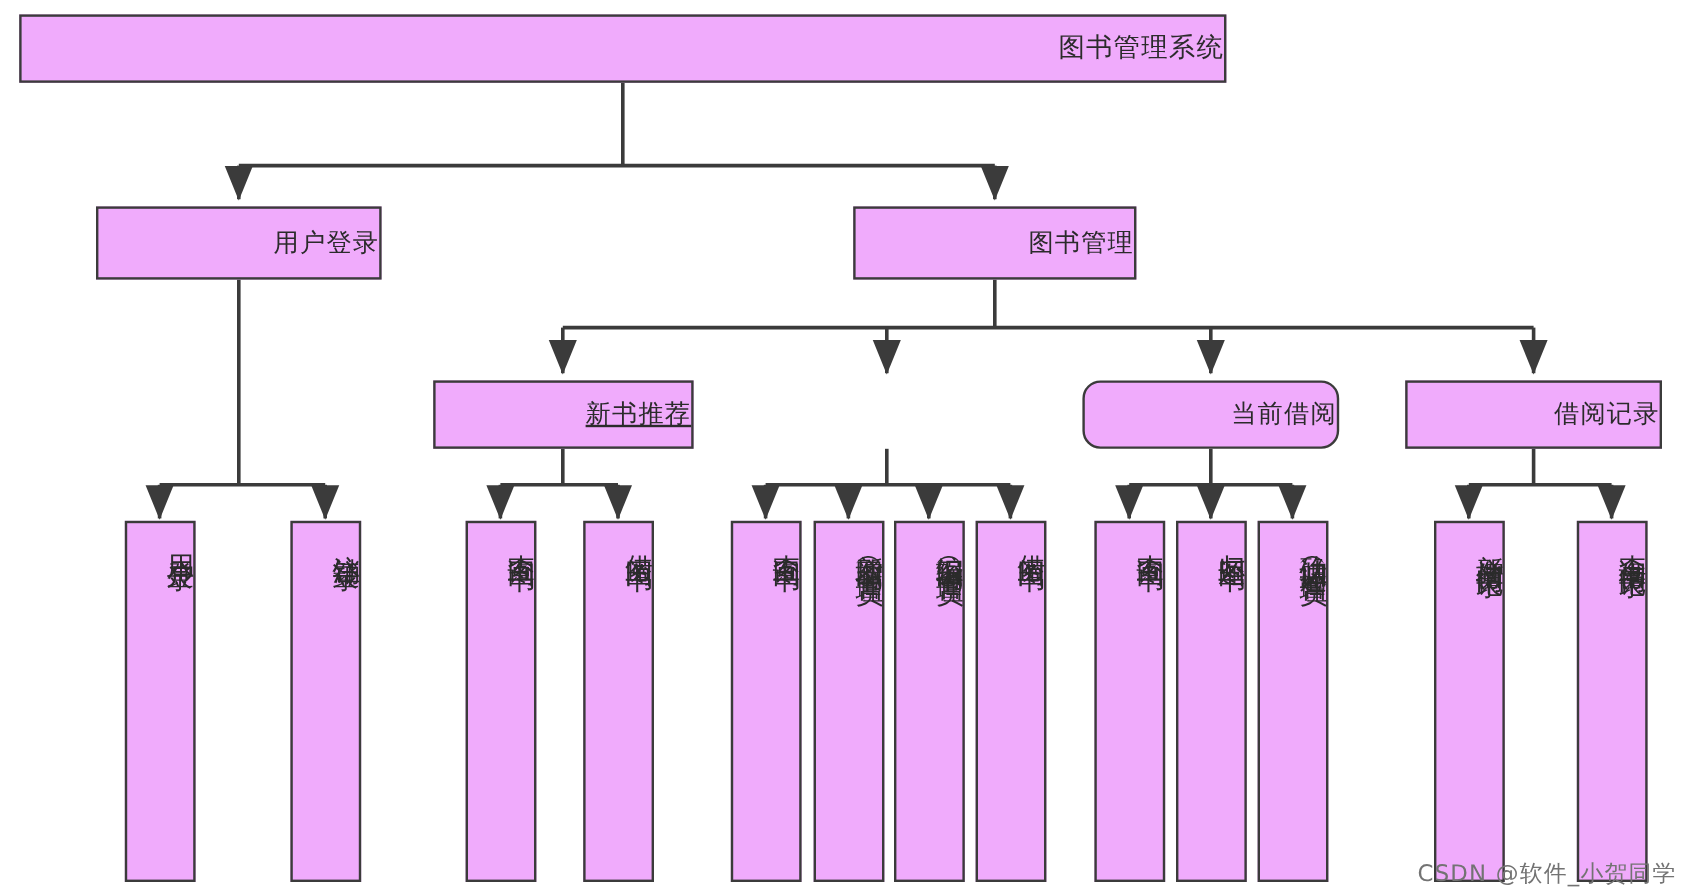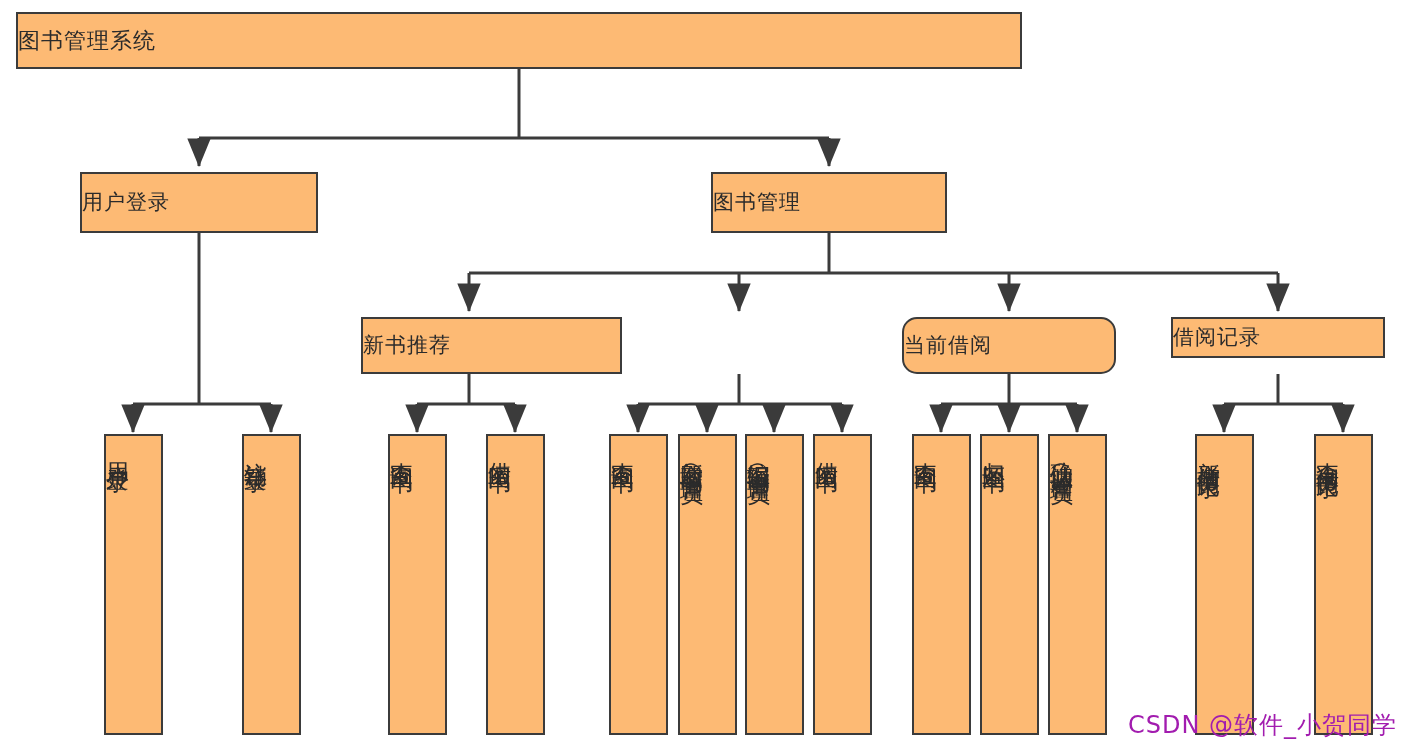--- a/index.html
+++ b/index.html
@@ -21,25 +21,25 @@
     position: absolute;
     left: 0;
     top: 0;
     width: 1405px;
     height: 747px;
     pointer-events: none;
   }
   .node {
     position: absolute;
     box-sizing: border-box;
-    background: #fdba74;
+    background: #f0abfc;
     border: 2px solid #3b3b3b;
     display: flex;
     align-items: center;
-    justify-content: flex-start;
+    justify-content: flex-end;
     color: #2b2b2b;
   }
   .node .label {
     display: block;
     text-align: center;
     line-height: 1.18;
   }
   
   .node.h .label {
     font-size: 21px;
@@ -59,22 +59,22 @@
     text-orientation: upright;
     font-size: 23px;
     letter-spacing: 3px;
     line-height: 1.0;
     white-space: nowrap;
   }
   .watermark {
     position: absolute;
     right: 8px;
     bottom: 6px;
-    font-size: 24px;
-    color: #a21caf;
+    font-size: 19px;
+    color: #737373;
     letter-spacing: 1px;
     white-space: nowrap;
     user-select: none;
   }
 </style>
 </head>
 <body>
 
 <div id="canvas">
 
@@ -137,27 +137,27 @@
     <span class="label">图书管理系统</span>
   </div>
 
   <div class="node h" style="left:80px; top:172px; width:238px; height:61px;">
     <span class="label">用户登录</span>
   </div>
   <div class="node h" style="left:711px; top:172px; width:236px; height:61px;">
     <span class="label">图书管理</span>
   </div>
 
-  <div class="node h" style="left:361px; top:317px; width:261px; height:57px;">
+  <div class="node h" style="left:361px; top:317px; width:217px; height:57px;text-decoration:underline;">
     <span class="label">新书推荐</span>
   </div>
   <div class="node h" style="left:902px; top:317px; width:214px; height:57px;border-radius:15px;">
     <span class="label">当前借阅</span>
   </div>
-  <div class="node h" style="left:1171px; top:317px; width:214px; height:41px;">
+  <div class="node h" style="left:1171px; top:317px; width:214px; height:57px;">
     <span class="label">借阅记录</span>
   </div>
 
   <div class="node v" style="left:104px; top:434px; width:59px; height:301px;">
     <span class="label">用户登录</span>
   </div>
   <div class="node v" style="left:242px; top:434px; width:59px; height:301px;">
     <span class="label">注销登录</span>
   </div>
 

